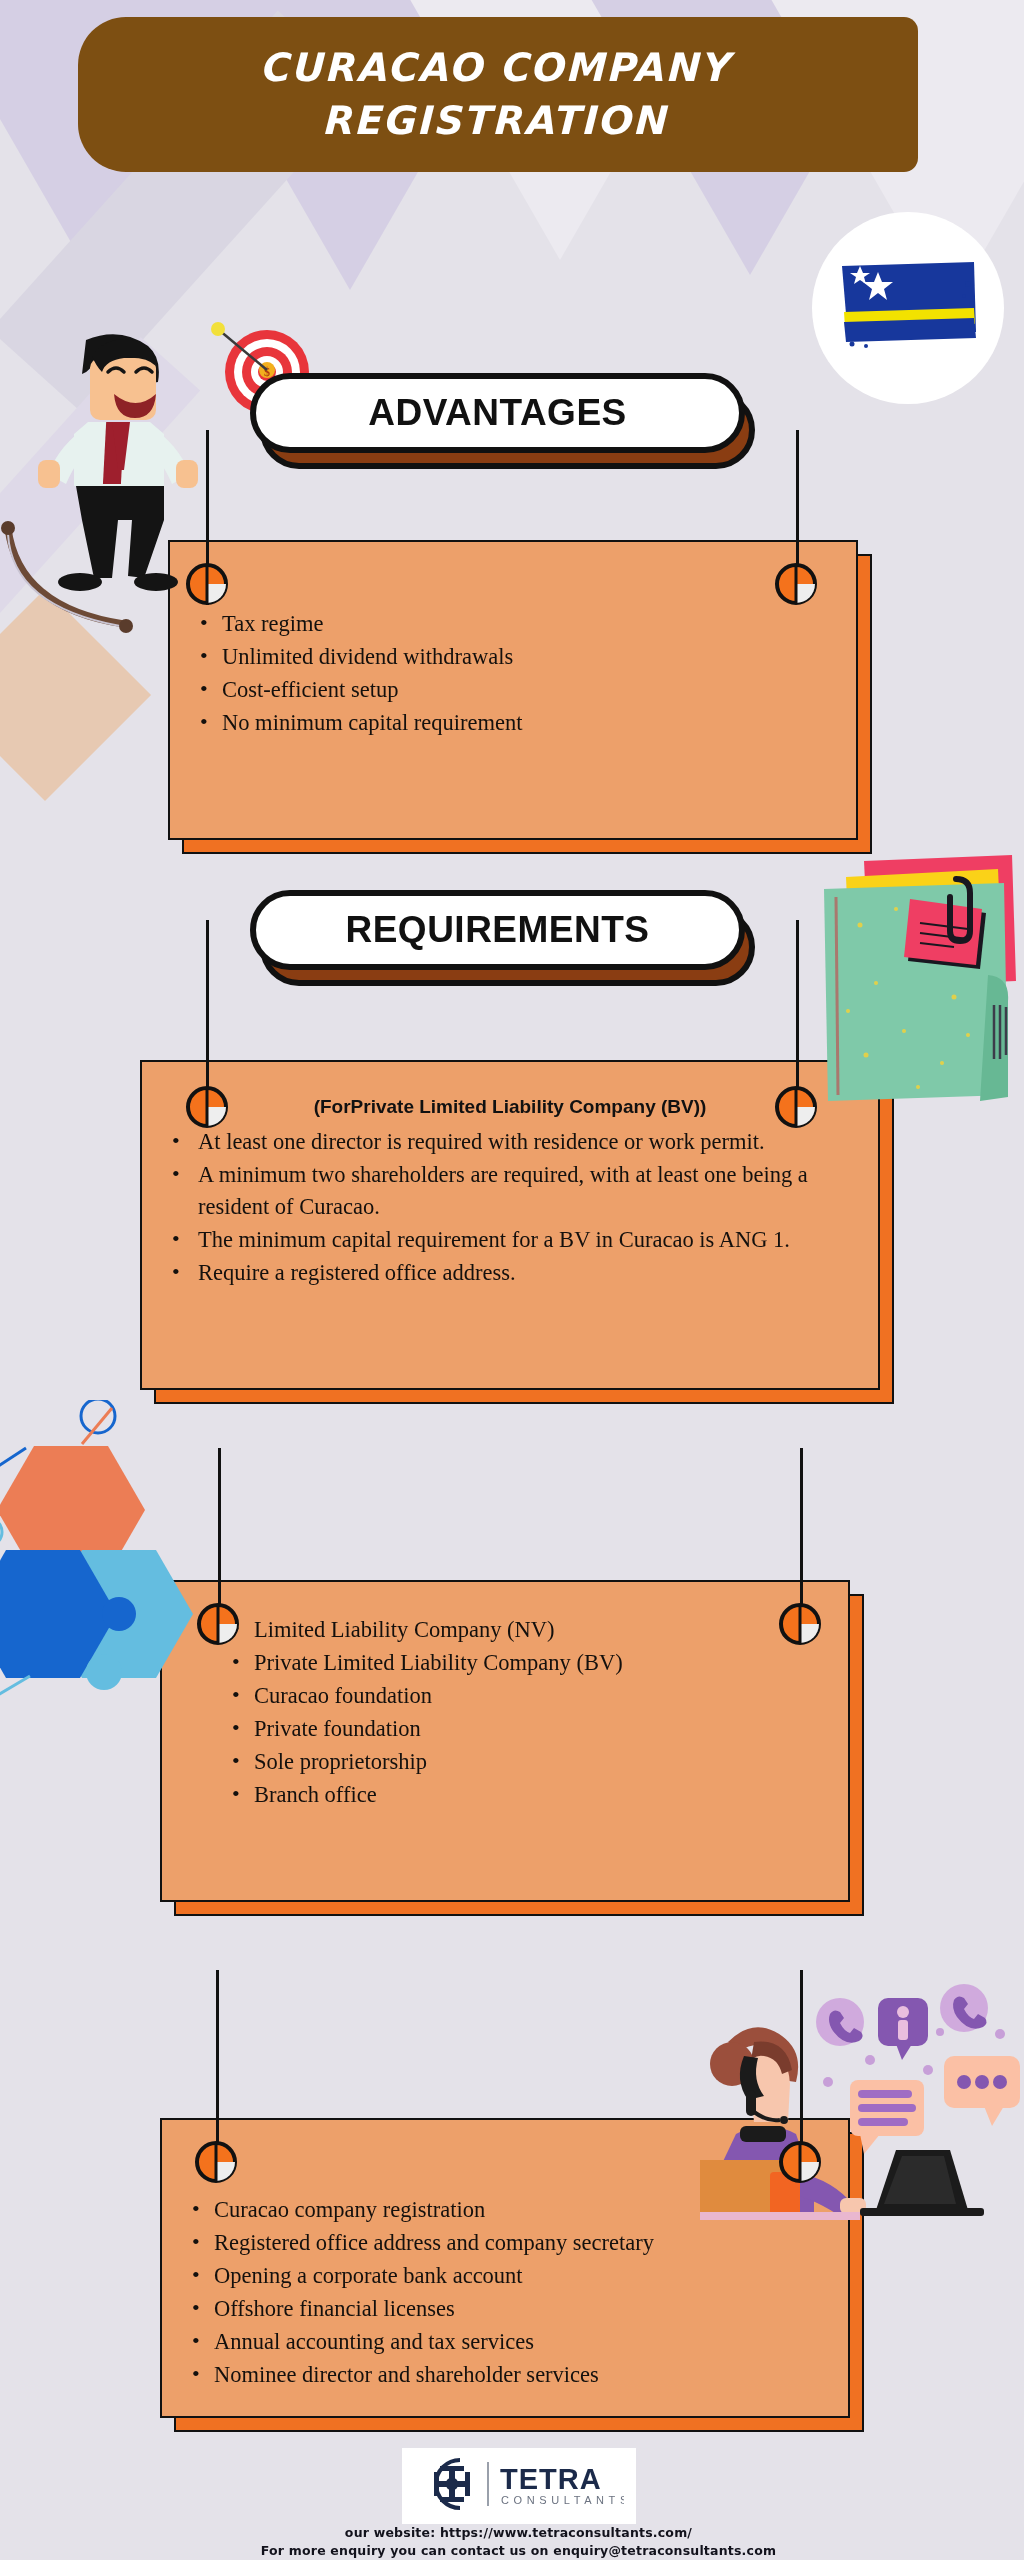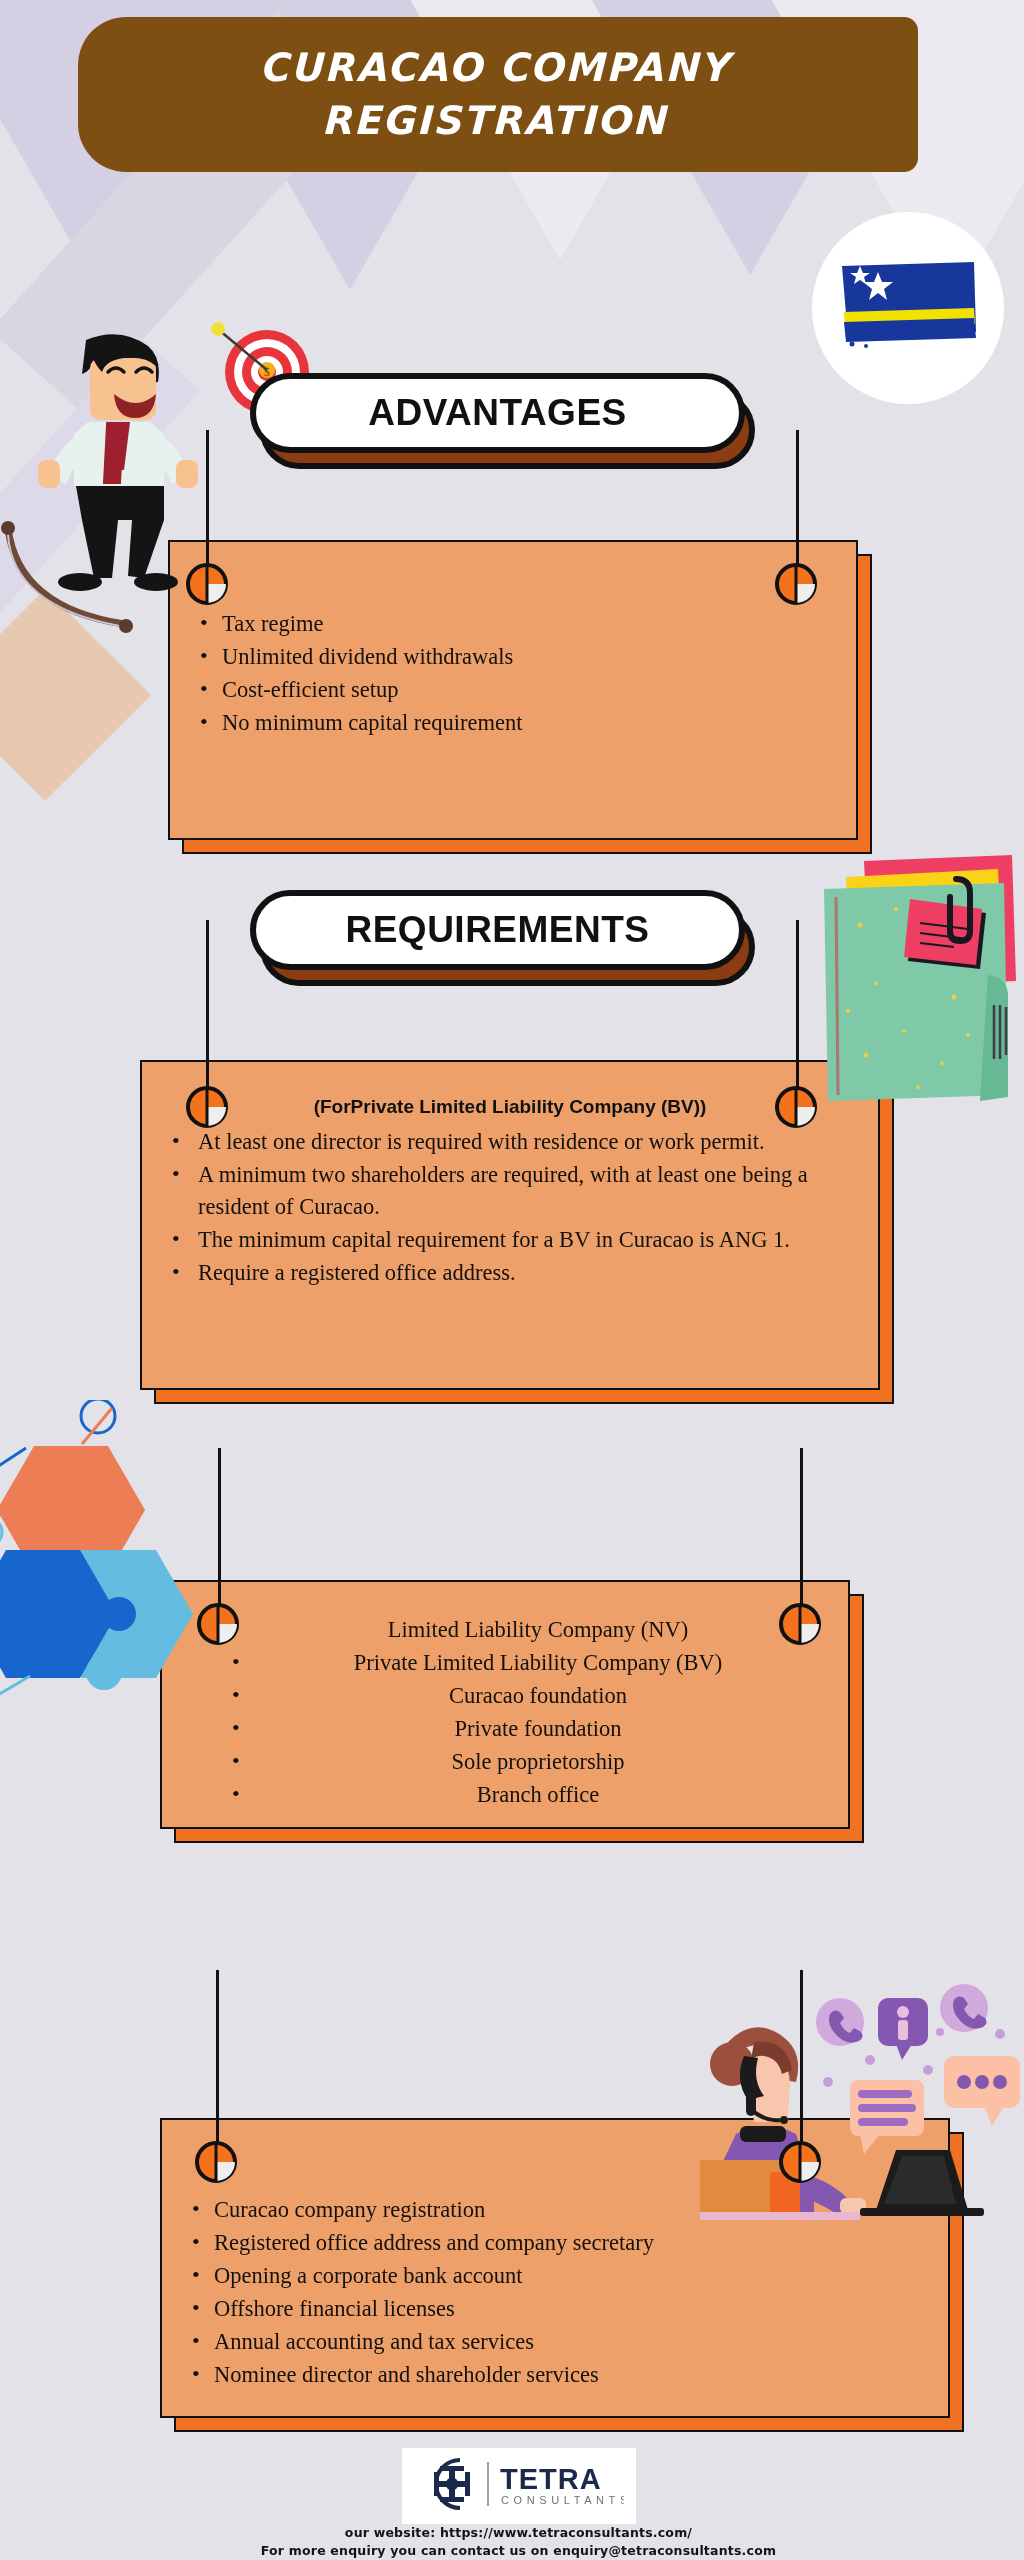--- a/index.html
+++ b/index.html
@@ -335,21 +335,21 @@
     <circle cx="2" cy="132" r="14" fill="none" stroke="#64bde0" stroke-width="3"></circle>
     <line x1="-12" y1="82" x2="40" y2="48" stroke="#1666ce" stroke-width="3"></line>
     <line x1="-10" y1="308" x2="44" y2="276" stroke="#64bde0" stroke-width="3"></line>
     <line x1="96" y1="44" x2="126" y2="8" stroke="#ec7d55" stroke-width="3"></line>
   </svg>
 
   <div class="connector" style="left:218px; top:1448px; height:180px;"></div>
   <div class="connector" style="left:800px; top:1448px; height:172px;"></div>
 
 
-  <div class="box-wrap" style="left:160px; top:1580px; width:690px; height:249px;text-align:center;">
+  <div class="box-wrap" style="left:160px; top:1580px; width:690px; height:322px;">
     <div class="box-shadow"></div>
     <div class="box-face">
       <ul class="box-list" style="margin-top:14px; margin-left:40px;">
         <li>Limited Liability Company (NV)</li>
         <li>Private Limited Liability Company (BV)</li>
         <li>Curacao foundation</li>
         <li>Private foundation</li>
         <li>Sole proprietorship</li>
         <li>Branch office</li>
       </ul>
@@ -414,21 +414,21 @@
 
     <rect x="-16" y="200" width="104" height="52" fill="#e08b3e"></rect>
     <rect x="70" y="212" width="30" height="44" rx="4" fill="#f26522"></rect>
     <rect x="-20" y="252" width="180" height="8" fill="#e9b7cf"></rect>
   </svg>
 
   <div class="connector" style="left:216px; top:1970px; height:190px;"></div>
   <div class="connector" style="left:800px; top:1970px; height:182px;"></div>
 
 
-  <div class="box-wrap" style="left:160px; top:2118px; width:790px; height:300px;">
+  <div class="box-wrap" style="left:160px; top:2118px; width:690px; height:300px;">
     <div class="box-shadow"></div>
     <div class="box-face">
       <ul class="box-list" style="margin-top:56px;">
         <li>Curacao company registration</li>
         <li>Registered office address and company secretary</li>
         <li>Opening a corporate bank account</li>
         <li>Offshore financial licenses</li>
         <li>Annual accounting and tax services</li>
         <li>Nominee director and shareholder services</li>
       </ul>

